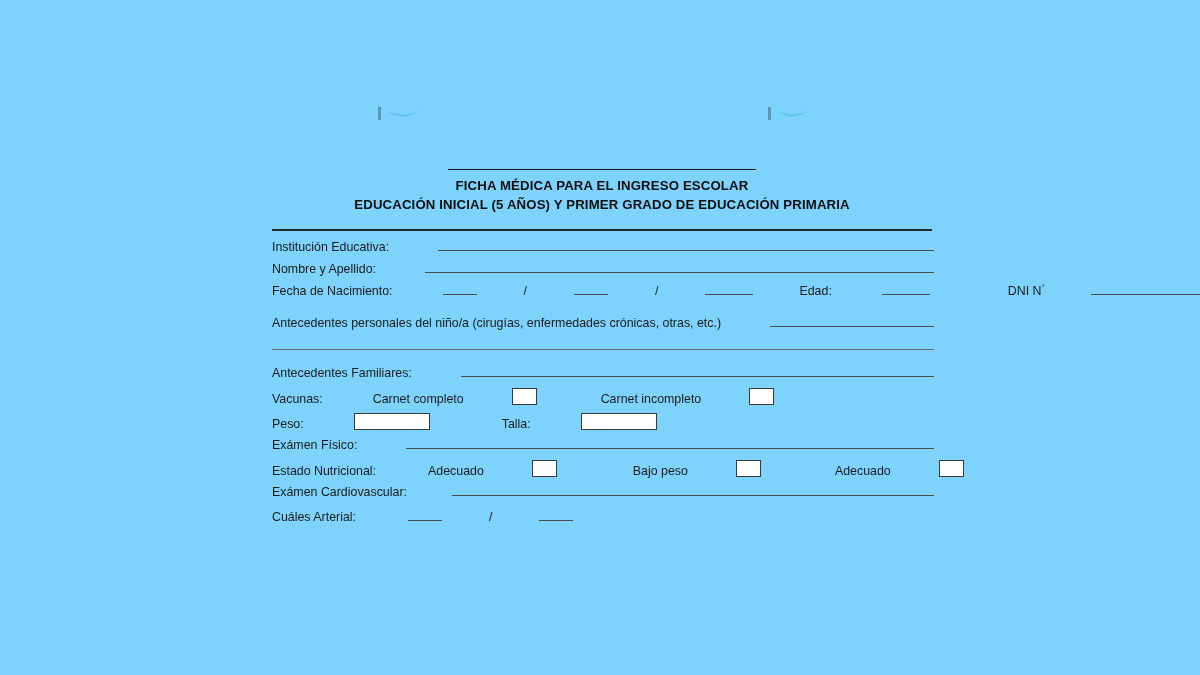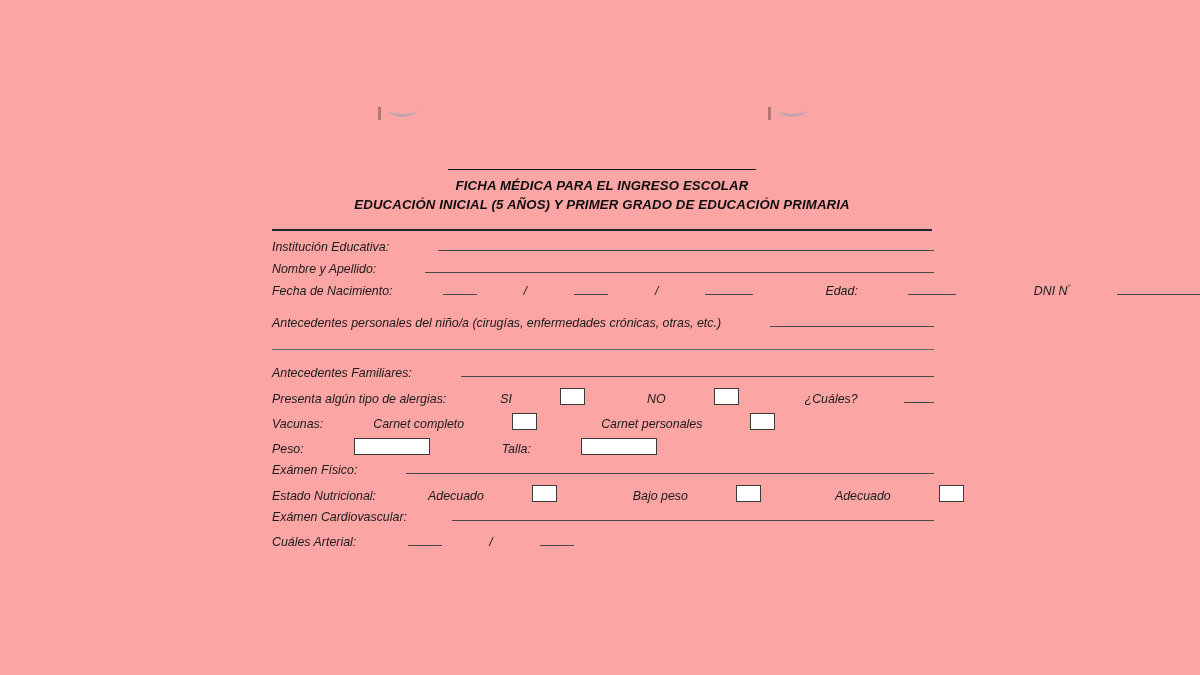--- a/index.html
+++ b/index.html
@@ -12,22 +12,21 @@
     height: 675px;
     position: relative;
     font-family: "Liberation Sans", sans-serif;
     color: #1a1a1a;
     overflow: hidden;
   }
 
   .page {
     position: absolute;
     inset: 0;
-    background: #fca5a5;
-    font-style: italic;
+    background: #7dd3fc;
   }
 
   
   .header-band {
     position: absolute;
     left: 0;
     top: 100px;
     width: 1200px;
     height: 34px;
   }
@@ -254,21 +253,21 @@
     </div>
 
     <div class="row">
       <span class="lbl">Fecha de Nacimiento:</span>
       <span class="seg w34" style="margin-left:6px;"></span>
       <span class="slash">/</span>
       <span class="seg w34"></span>
       <span class="slash">/</span>
       <span class="seg w48"></span>
 
-      <span class="lbl" style="margin-left:26px;">Edad:</span>
+      <span class="lbl" style="">Edad:</span>
       <span class="seg w48" style="margin-left:6px;"></span>
 
       <span class="lbl" style="margin-left:32px;"><span>DNI N</span><span class="sup">°</span></span>
       <span class="seg w110"></span>
     </div>
 
 
     <div class="spacer-10"></div>
 
     <div class="row">
@@ -278,35 +277,26 @@
 
     <div class="blank-line"></div>
 
     <div class="spacer-6"></div>
 
     <div class="row">
       <span class="lbl">Antecedentes Familiares:</span>
       <span class="fill"></span>
     </div>
 
-    <div class="row tall">
-      <span class="lbl">Presenta algún tipo de alergias:</span>
-      <span class="lbl" style="margin-left:10px;">SI</span>
-      <span class="cbox"></span>
-      <span class="lbl" style="margin-left:14px;">NO</span>
-      <span class="cbox"></span>
-      <span class="lbl" style="margin-left:18px;">¿Cuáles?</span>
-      <span class="fill" style="margin-left:2px;"></span>
-    </div>
 
     <div class="row tall">
       <span class="lbl">Vacunas:</span>
       <span class="lbl gap-l" style="margin-left:6px;">Carnet completo</span>
       <span class="cbox"></span>
-      <span class="lbl" style="margin-left:16px;">Carnet personales</span>
+      <span class="lbl" style="margin-left:16px;">Carnet incompleto</span>
       <span class="cbox"></span>
     </div>
 
     <div class="row tall">
       <span class="lbl">Peso:</span>
       <span class="vbox"></span>
       <span class="lbl" style="margin-left:28px;">Talla:</span>
       <span class="vbox"></span>
     </div>
 

